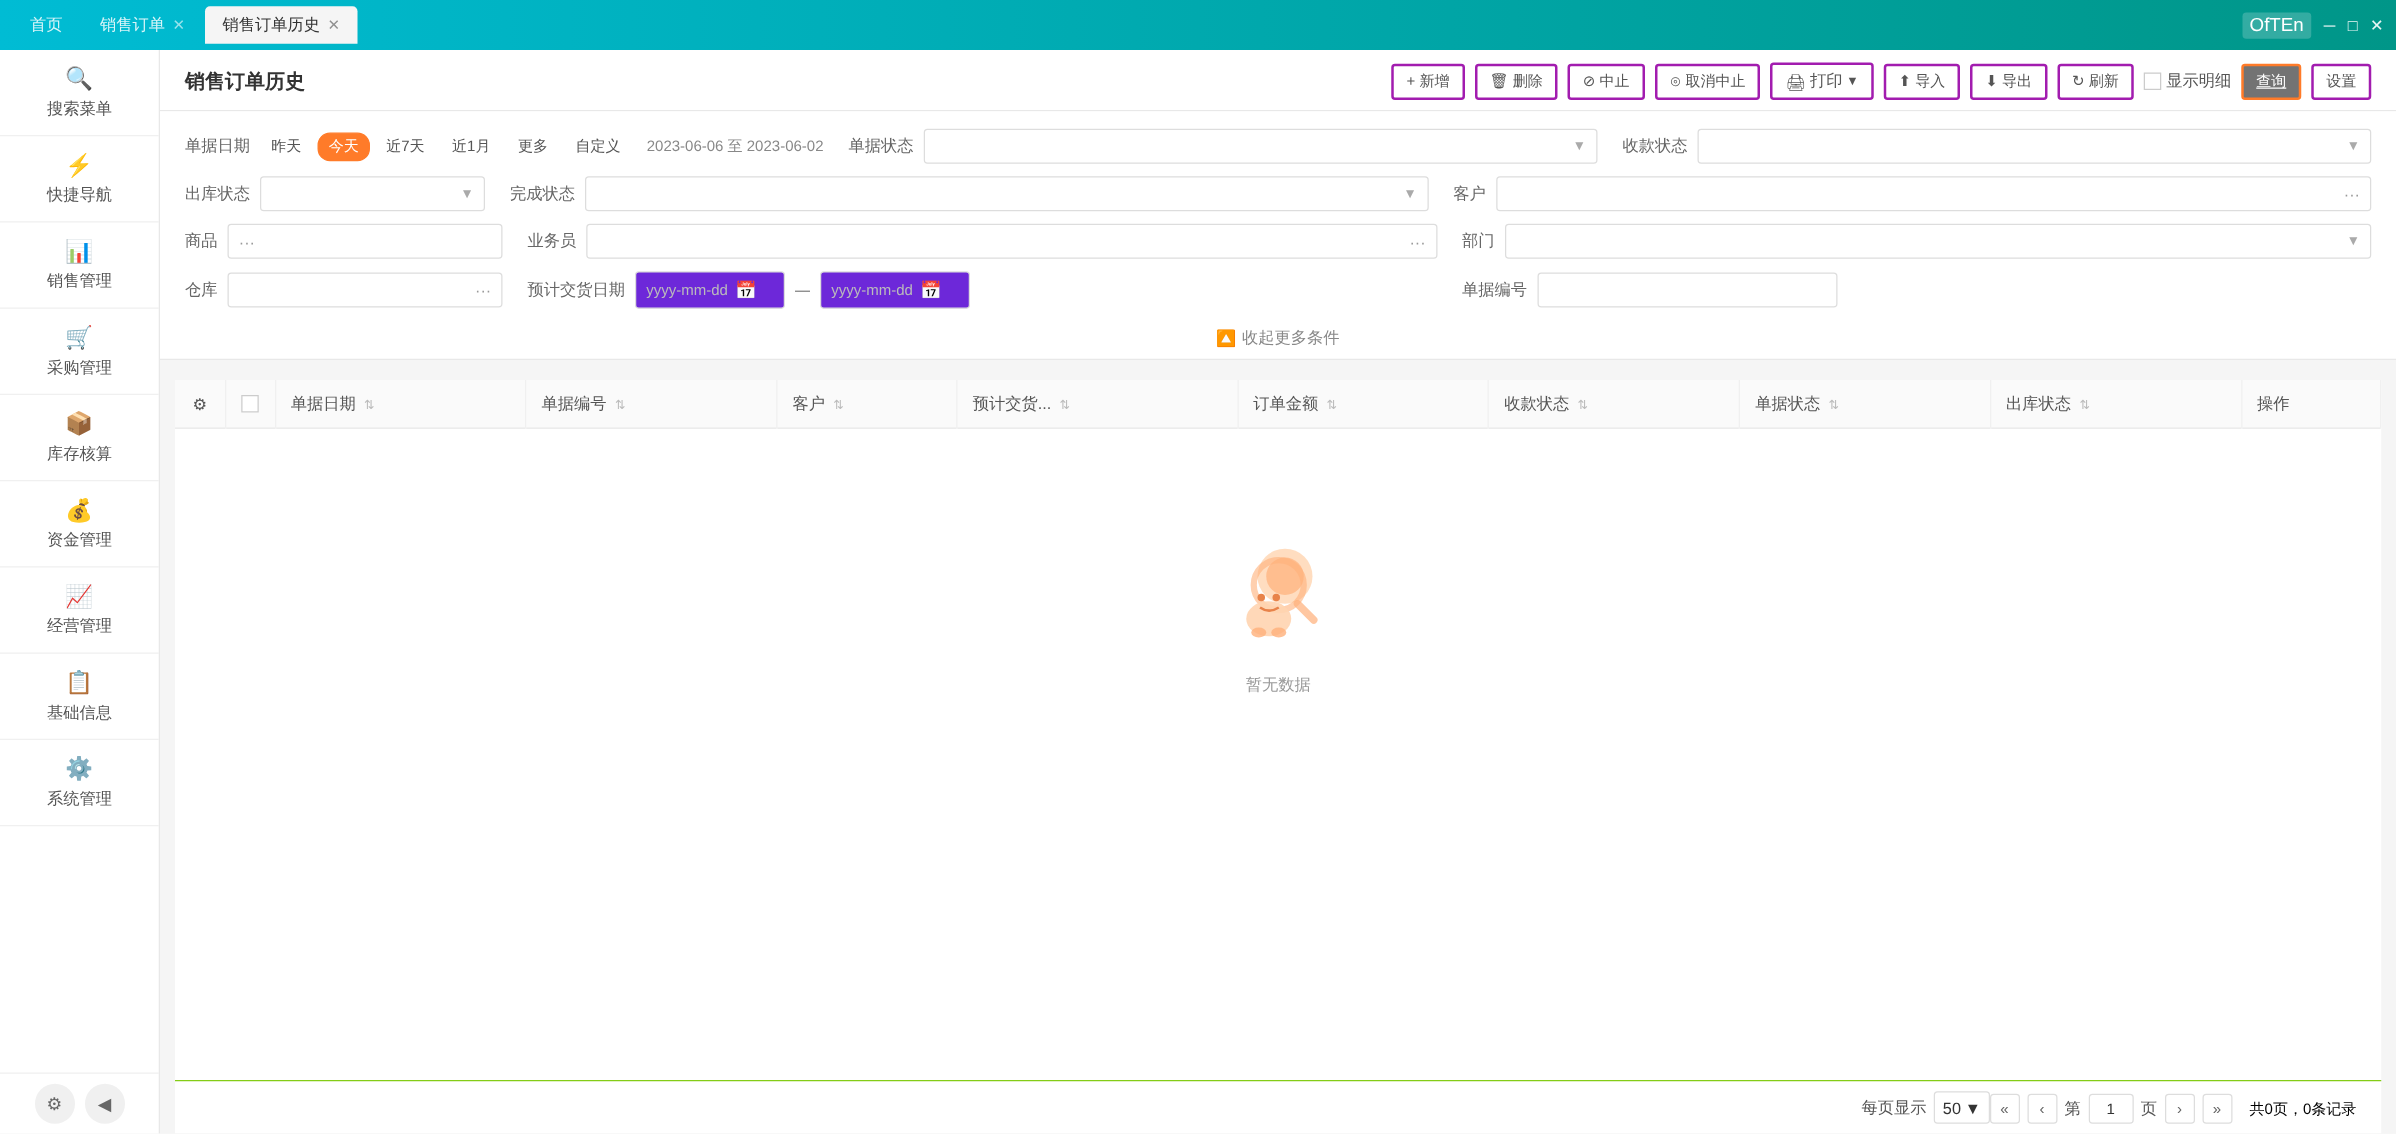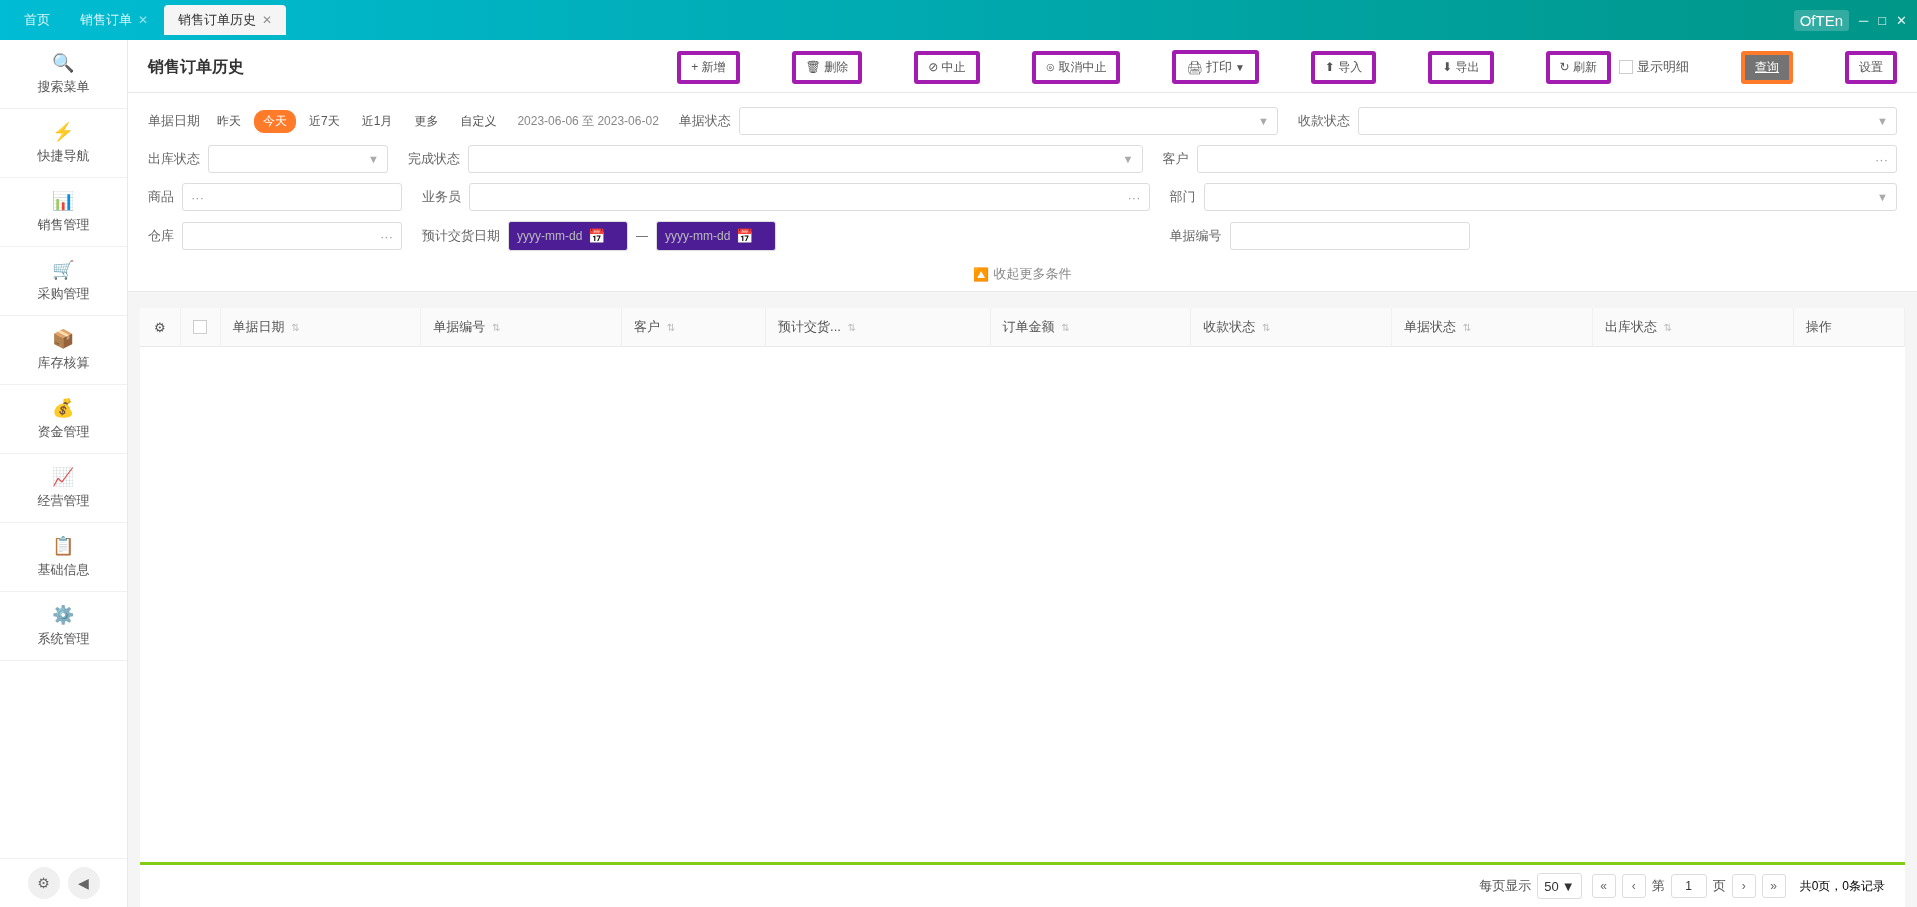--- a/index.html
+++ b/index.html
@@ -129,28 +129,27 @@
     .toolbar {
       display: flex;
       align-items: center;
       gap: 8px;
     }
     .toolbar-btn {
       display: flex;
       align-items: center;
       gap: 3px;
       padding: 4px 10px;
-      border: 4px solid #a21caf;
+      border: 2px solid #a21caf;
       border-radius: 3px;
       background: #fff;
       cursor: pointer;
       font-size: 12px;
       color: #555;
       white-space: nowrap;
-      margin-left: 44px;
     }
     .toolbar-btn.primary {
       background: #737373;
       color: #fff;
       border-color: #ff7b29;
       text-decoration: underline;
     }
     .show-detail-wrap {
       display: flex;
       align-items: center;
@@ -230,21 +229,21 @@
     }
     .filter-input::placeholder { color: #bbb; }
     .date-input-box {
       display: flex;
       align-items: center;
       height: 28px;
       border: 1px solid #ddd;
       border-radius: 3px;
       padding: 14px 8px;
       gap: 6px;
-      background: #4c1d95;
+      background: #6d28d9;
       cursor: pointer;
       min-width: 120px;
     }
     .date-input-box span { color: #bbb; font-size: 12px; }
     .date-input-box .cal-icon { color: #52c41a; font-size: 14px; }
     .date-dash { color: #666; font-size: 12px; }
     .more-filter-trigger {
       display: flex;
       align-items: center;
       gap: 4px;
@@ -302,26 +301,25 @@
       width: 100px; height: 100px;
       margin-bottom: 16px;
       position: relative;
     }
     .empty-icon svg { width: 100%; height: 100%; }
     .empty-text { font-size: 13px; color: #999; }
 
     
     .table-footer {
       display: flex;
-      align-items: center;
+      align-items: flex-end;
       justify-content: flex-end;
       padding: 8px 20px;
       background: #fff;
-      border-top: 3px solid #84cc16;
-      gap: 10px;
+      border-top: 1px solid #84cc16;
       flex-shrink: 0;
     }
     .per-page-wrap {
       display: flex;
       align-items: center;
       gap: 6px;
       color: #555;
       font-size: 12px;
     }
     .per-page-select {
@@ -633,20 +631,43 @@
               </th>
               <th>
                 <span>操作</span>
               </th>
             </tr>
           </thead>
           <tbody id="table-body">
           </tbody>
         </table>
 
+        <div class="empty-state">
+          <div class="empty-icon">
+            <svg viewBox="0 0 100 100" xmlns="http://www.w3.org/2000/svg">
+
+              <circle cx="55" cy="38" r="22" fill="#ffd4b0" opacity="0.8"></circle>
+              <circle cx="55" cy="38" r="15" fill="#ffb07a" opacity="0.7"></circle>
+
+              <circle cx="50" cy="45" r="20" fill="none" stroke="#ffb07a" stroke-width="5" opacity="0.6"></circle>
+              <line x1="65" y1="60" x2="78" y2="73" stroke="#ffb07a" stroke-width="6" stroke-linecap="round" opacity="0.7"></line>
+
+              <ellipse cx="42" cy="72" rx="18" ry="14" fill="#ffd4b0" opacity="0.9"></ellipse>
+
+              <ellipse cx="34" cy="83" rx="6" ry="4" fill="#ffb07a" opacity="0.8"></ellipse>
+              <ellipse cx="50" cy="83" rx="6" ry="4" fill="#ffb07a" opacity="0.8"></ellipse>
+
+              <circle cx="36" cy="55" r="3" fill="#e8834a"></circle>
+              <circle cx="48" cy="55" r="3" fill="#e8834a"></circle>
+
+              <path d="M35 63 Q42 68 50 63" fill="none" stroke="#e8834a" stroke-width="2"></path>
+            </svg>
+          </div>
+          <span class="empty-text">暂无数据</span>
+        </div>
       </div>
 
       <div class="table-footer">
         <div class="per-page-wrap">
           <span>每页显示</span>
           <div class="per-page-select">
             <span>50</span>
             <span>▼</span>
           </div>
         </div>

